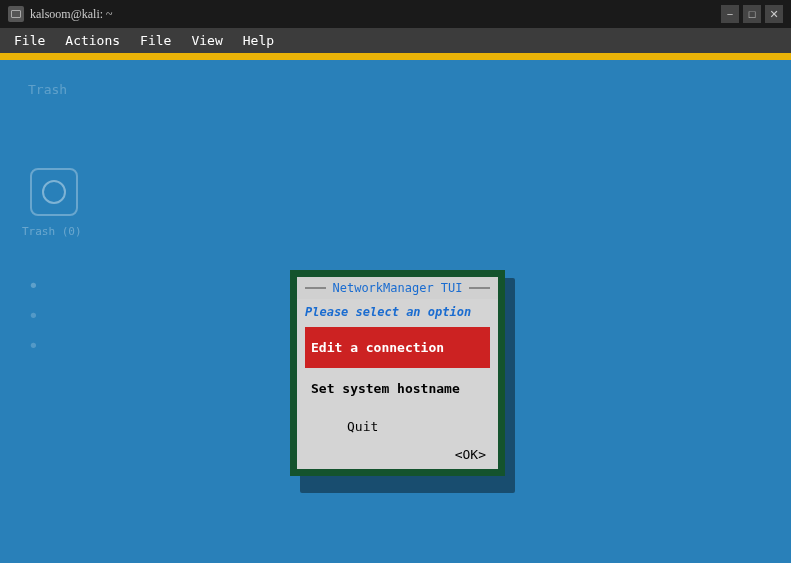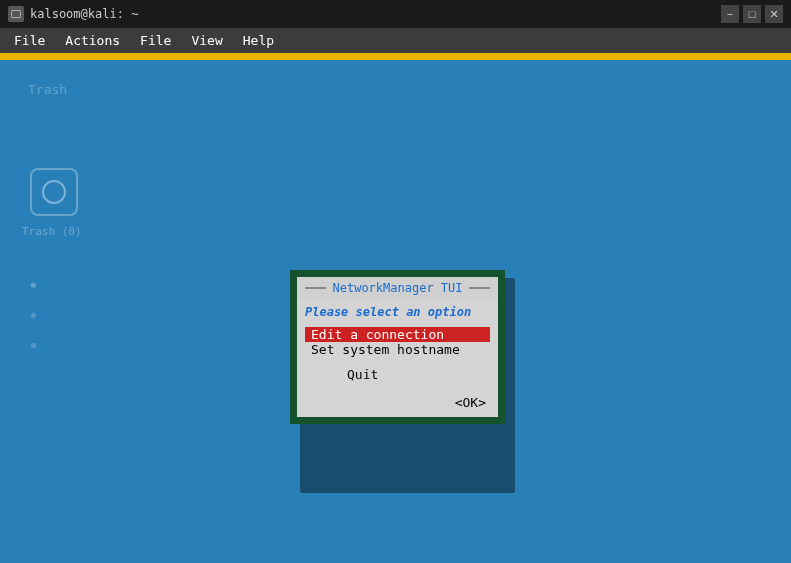--- a/index.html
+++ b/index.html
@@ -18,20 +18,21 @@
       display: flex;
       align-items: center;
       justify-content: space-between;
       padding: 0 8px;
       user-select: none;
     }
     #titlebar-left {
       display: flex;
       align-items: center;
       gap: 6px;
+      font-family: Liberation Serif, serif;
     }
     #titlebar-icon {
       width: 16px;
       height: 16px;
       background: #555;
       border-radius: 2px;
       display: flex;
       align-items: center;
       justify-content: center;
     }
@@ -189,24 +190,25 @@
     }
 
     #dialog-options {
       display: flex;
       flex-direction: column;
       gap: 0px;
       margin-bottom: 8px;
     }
 
     .dialog-option {
-      padding: 0 6px;
+      padding: 13px 6px;
       font-size: 13px;
       color: #000;
       cursor: pointer;
+      font-weight: bold;
     }
     .dialog-option.selected {
       background: #cc2222;
       color: #fff;
     }
 
     #dialog-quit {
       padding: 2px 6px;
       font-size: 13px;
       color: #000;

